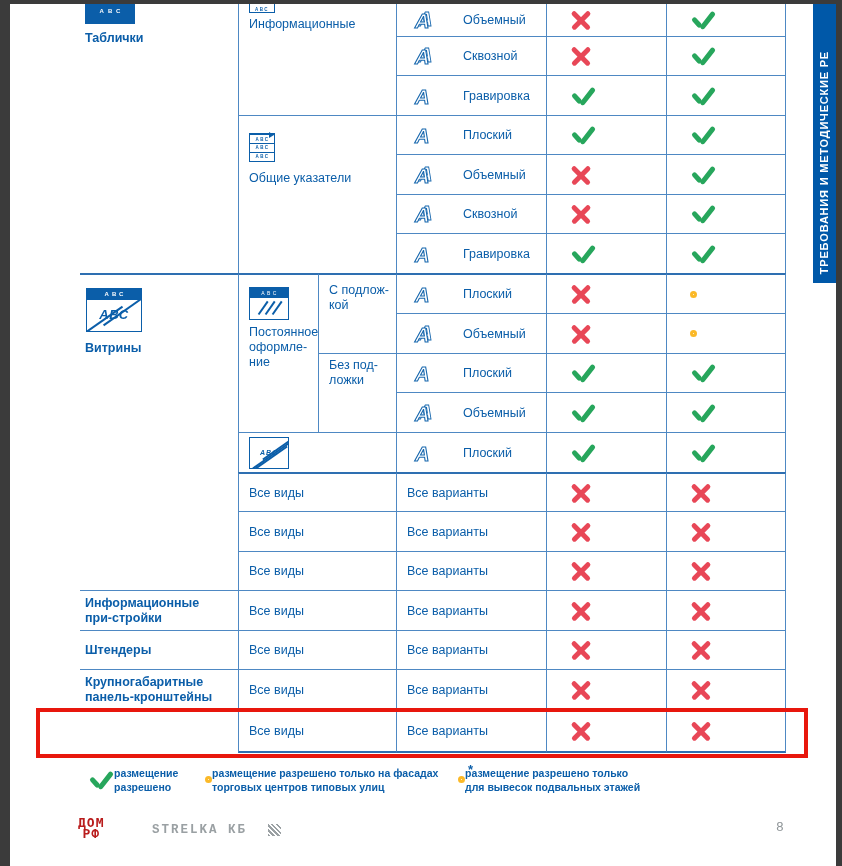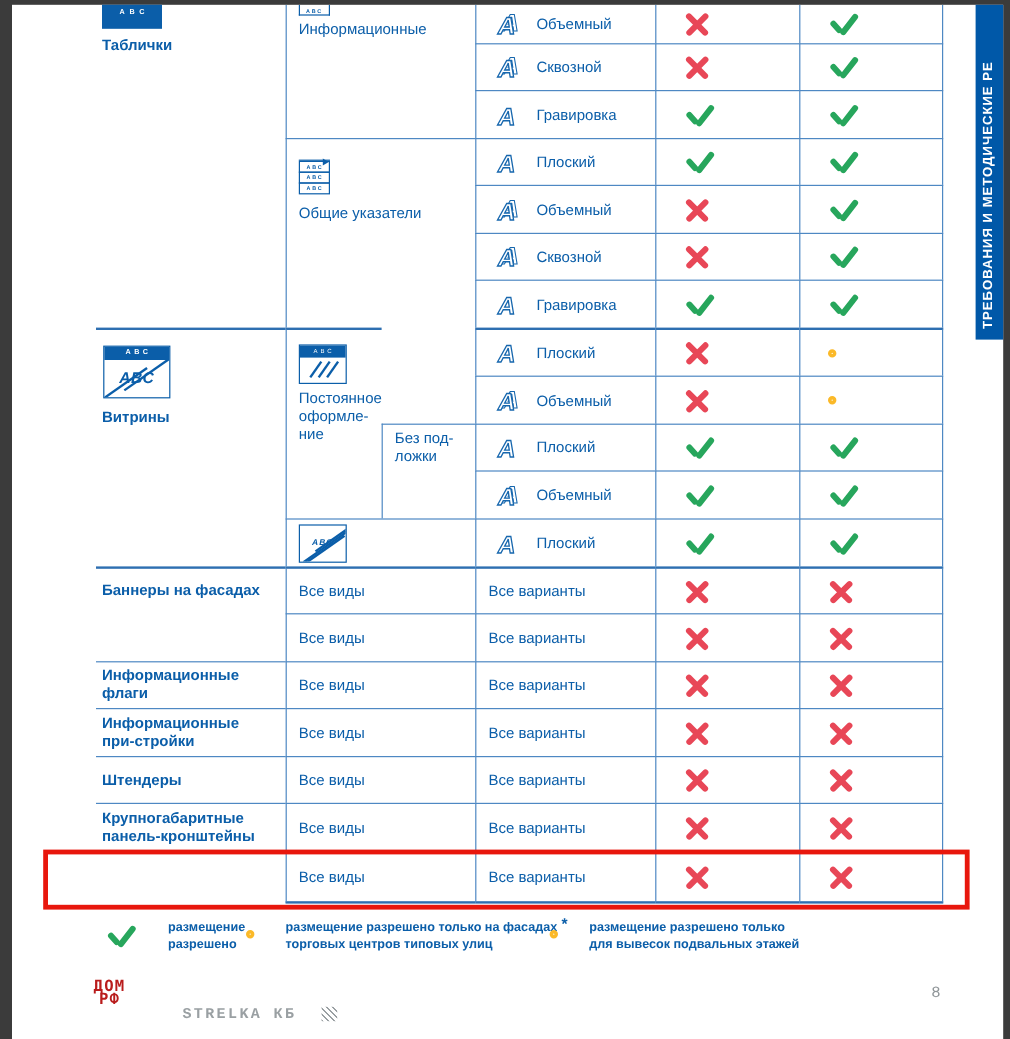--- a/index.html
+++ b/index.html
@@ -22,21 +22,21 @@
     grid-template-rows:32px 39px 40px 39px 40px 39px 40px 40px 40px 39px 40px 40px 39px 40px 39px 40px 39px 40px 44px;
   }
   .cell { position:relative; color:#0b5ea9; font-size:12.5px; }
   .bl  { border-left:1px solid #4e88c3; }
   .br  { border-right:1px solid #4e88c3; }
   .bt  { border-top:1px solid #4e88c3; }
   .bts { border-top:2px solid #2e6fb1; }
   .bb  { border-bottom:2px solid #2e6fb1; }
 
   .typ { display:flex; align-items:center; gap:11px; padding-left:13px; }
-  .typ-label { white-space:nowrap; }
+  .typ-label { white-space:nowrap;margin-left:16px; }
   .mk  { display:flex; align-items:center; padding-left:23px; }
   .catcell { padding:0 10px 0 5px; font-weight:700; line-height:1.15; }
   .s3cat { display:flex; align-items:center; padding:0 10px 0 5px; font-weight:700; line-height:1.2; }
   .grp { padding:0 6px 0 10px; line-height:1.2; }
   .midcell { display:flex; align-items:center; padding-left:10px; }
   .vremcell { display:flex; align-items:center; gap:8px; padding-left:10px; }
 
   
   .mark { display:inline-block; position:relative; }
   .mark-check { width:26px; height:22px; }
@@ -81,30 +81,30 @@
   .temp-icon .diag { width:54px; height:2px; transform:rotate(-35deg); }
   .temp-icon .t1 { left:-12px; top:23px; }
   .temp-icon .t2 { left:-2px;  top:14px; }
   .temp-icon .t3 { left:8px;   top:5px;  }
 
   
   .highlight-box { position:absolute; left:26px; top:704px; width:772px; height:50px; border:4px solid #e8170d; z-index:8; }
 
   
   .legend { position:absolute; left:0; top:760px; width:826px; height:46px; }
-  .lg-item { position:absolute; top:3px; display:flex; gap:26px; align-items:flex-start; }
+  .lg-item { position:absolute; top:3px; display:flex; gap:0; align-items:flex-start; }
   .lg-text { font-size:10.5px; color:#0b5ea9; line-height:1.3; font-weight:700; }
   .lg-markwrap { position:relative; flex:0 0 auto; margin-top:2px; }
   .lg-star { position:absolute; top:-7px; right:-8px; color:#0b5ea9; font-weight:700; font-size:13px; font-style:normal; }
   .w1 { max-width:80px; } .w2 { max-width:238px; } .w3 { max-width:178px; } .w4 { max-width:95px; }
 
   
   .footer { position:absolute; left:0; top:806px; width:826px; height:56px; }
   .dom-logo { position:absolute; left:68px; top:7px; color:#b91c1c; font-weight:700; font-size:13px; line-height:11px; letter-spacing:1px; text-align:center; font-family:"DejaVu Sans Mono","Liberation Mono",monospace; }
-  .brand-row { position:absolute; left:142px; top:28px; display:flex; align-items:center; gap:21px;text-align:center; }
+  .brand-row { position:absolute; left:142px; top:13px; display:flex; align-items:center; gap:21px;text-align:center; }
   .brand { font-family:"Liberation Mono","DejaVu Sans Mono",monospace; font-size:12.5px; letter-spacing:2px; color:#9aa0a3; font-weight:700; }
   .hatch { width:13px; height:12px; background:repeating-linear-gradient(45deg,#9aa0a3 0 1.5px,transparent 1.5px 3.5px); }
   .page-num { position:absolute; left:766px; top:10px; color:#8f9598; font-size:13px; font-family:"Liberation Mono","DejaVu Sans Mono",monospace; }
 
   
   .side-tab { position:absolute; left:813px; top:4px; width:23px; height:279px; background:#0058a8; overflow:hidden; z-index:9; }
   .side-tab-label { position:absolute; bottom:9px; left:5px; writing-mode:vertical-rl; transform:rotate(180deg); color:#fff; font-size:11px; font-weight:700; letter-spacing:0.8px; white-space:nowrap; }
 </style>
 </head>
 <body>
@@ -248,20 +248,23 @@
         <div class="perm-head">АВС</div>
         <div class="perm-body">
             <i class="diag p1"></i>
             <i class="diag p2"></i>
             <i class="diag p3"></i>
           </div>
       </div>
       <div>Постоянное оформле-ние</div>
     </div>
 
+    <div class="cell grp bl bts" style="grid-area:8/3/10/4;padding-top:8px">
+      <div>С подлож-кой</div>
+    </div>
     <div class="cell grp bl bt" style="grid-area:10/3/12/4;padding-top:4px">
       <div>Без под-ложки</div>
     </div>
 
     <div class="cell vremcell bl bt" style="grid-area:12/2/13/4">
       <div class="temp-icon">
         <span class="temp-abc">АВС</span>
         <i class="diag t1"></i>
           <i class="diag t2"></i>
           <i class="diag t3"></i>
@@ -328,23 +331,20 @@
         </svg>
       <span class="typ-label">Плоский</span>
     </div>
     <div class="cell mk bl bt" style="grid-area:12/5/13/6">
         <span class="mark mark-check"></span>
       </div>
     <div class="cell mk bl br bt" style="grid-area:12/6/13/7">
         <span class="mark mark-check"></span>
       </div>
 
-    <div class="cell s3cat bts" style="grid-area:13/1/14/2">
-        <span>Баннеры на фасадах</span>
-      </div>
     <div class="cell midcell bl bts" style="grid-area:13/2/14/4">
         <span>Все виды</span>
       </div>
     <div class="cell midcell bl bts" style="grid-area:13/4/14/5">
         <span>Все варианты</span>
       </div>
     <div class="cell mk bl bts" style="grid-area:13/5/14/6">
         <span class="mark mark-cross"></span>
       </div>
     <div class="cell mk bl br bts" style="grid-area:13/6/14/7">
@@ -357,23 +357,20 @@
     <div class="cell midcell bl bt" style="grid-area:14/4/15/5">
         <span>Все варианты</span>
       </div>
     <div class="cell mk bl bt" style="grid-area:14/5/15/6">
         <span class="mark mark-cross"></span>
       </div>
     <div class="cell mk bl br bt" style="grid-area:14/6/15/7">
         <span class="mark mark-cross"></span>
       </div>
 
-    <div class="cell s3cat bt" style="grid-area:15/1/16/2">
-        <span>Информационные флаги</span>
-      </div>
     <div class="cell midcell bl bt" style="grid-area:15/2/16/4">
         <span>Все виды</span>
       </div>
     <div class="cell midcell bl bt" style="grid-area:15/4/16/5">
         <span>Все варианты</span>
       </div>
     <div class="cell mk bl bt" style="grid-area:15/5/16/6">
         <span class="mark mark-cross"></span>
       </div>
     <div class="cell mk bl br bt" style="grid-area:15/6/16/7">

